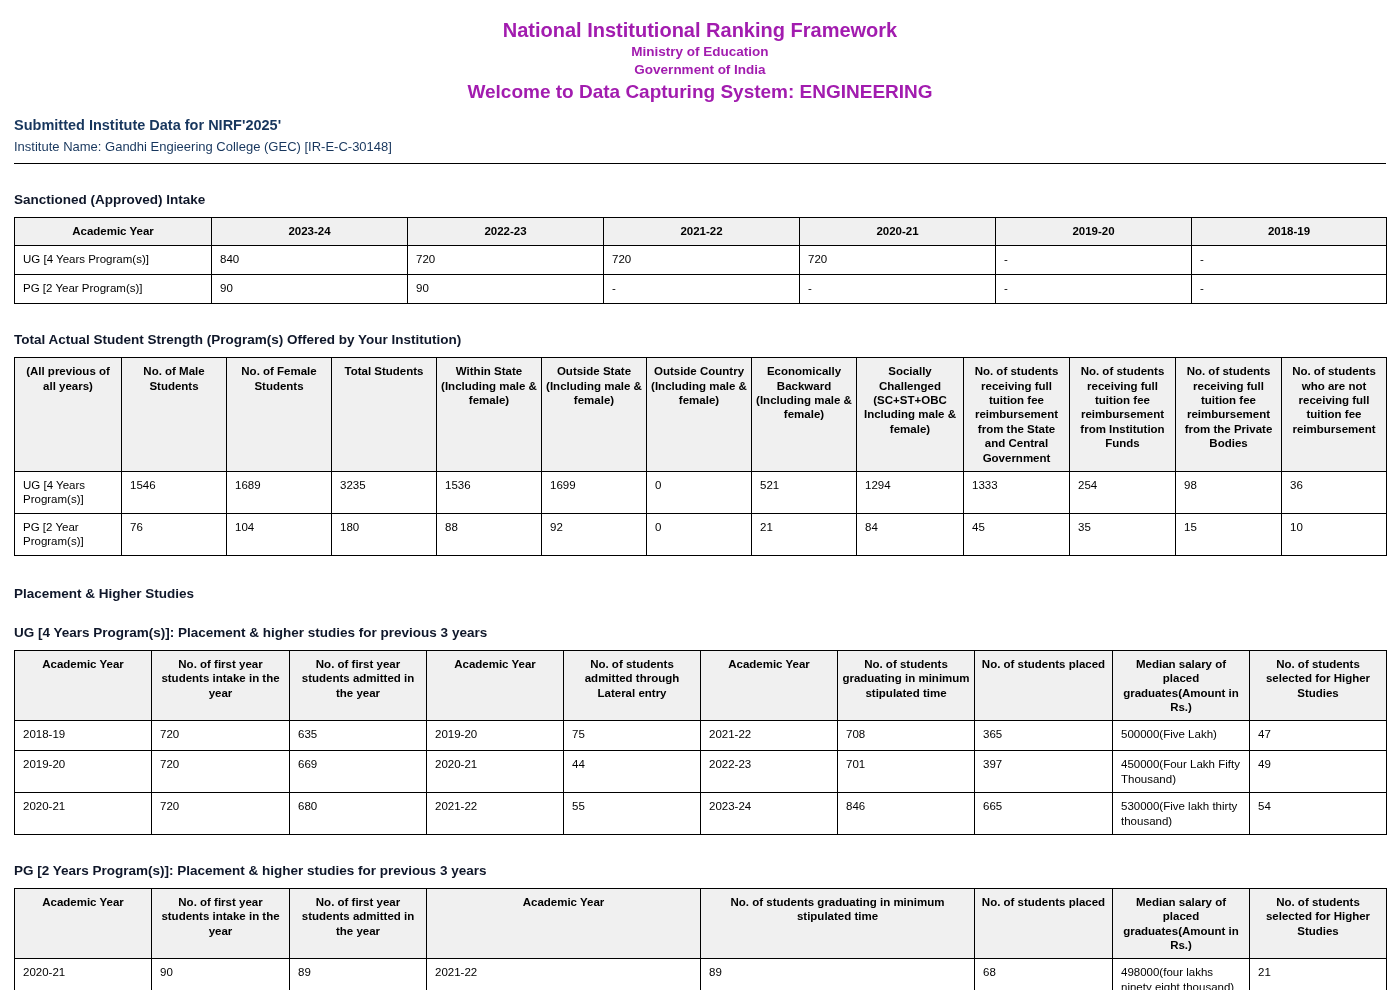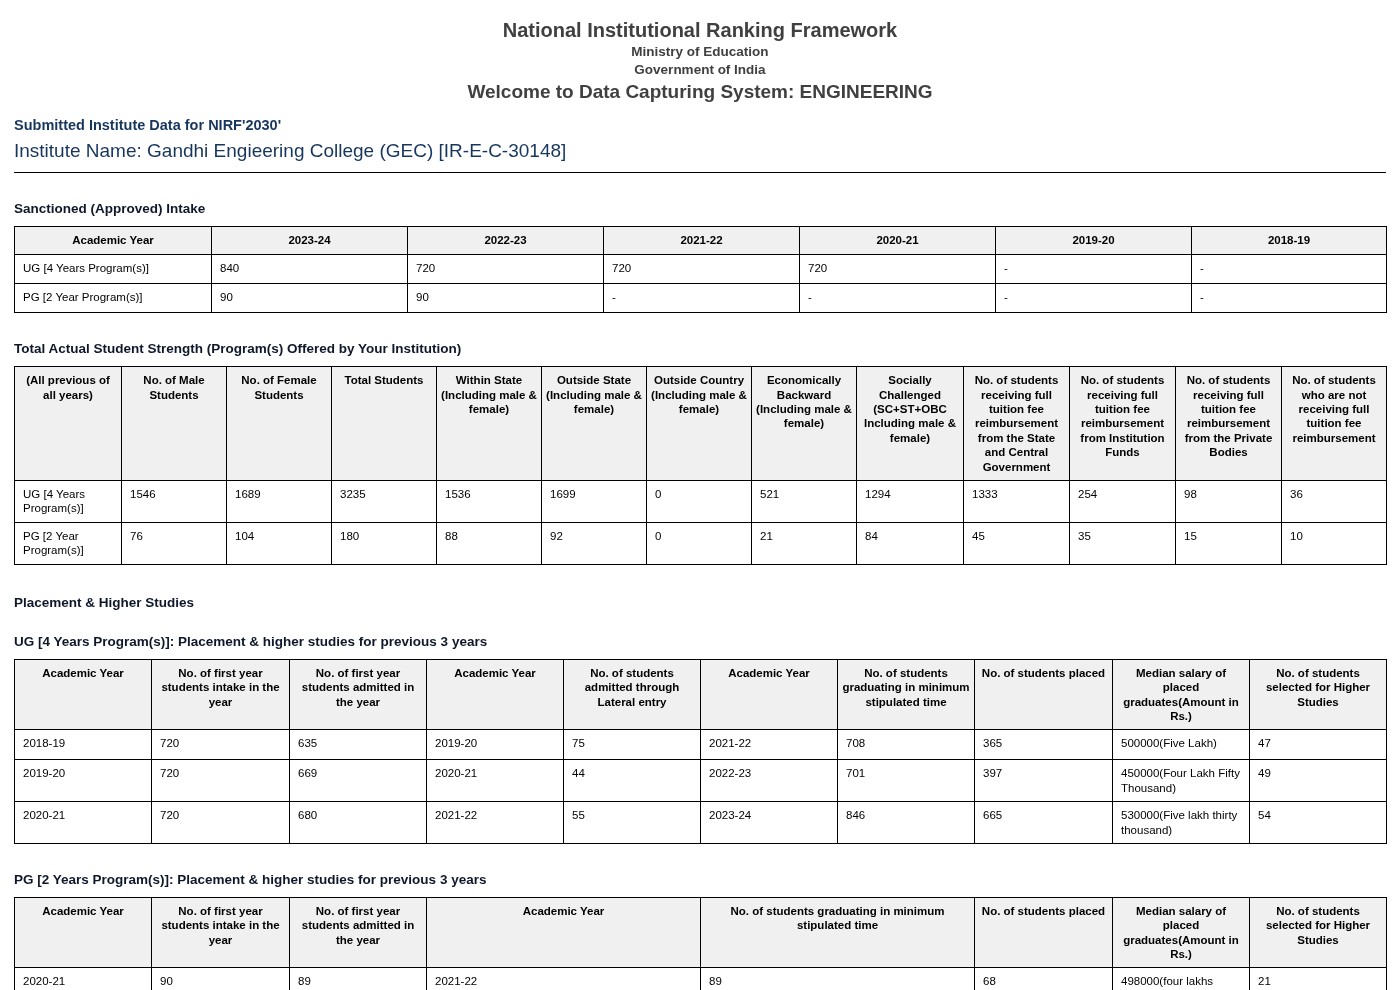--- a/index.html
+++ b/index.html
@@ -9,29 +9,29 @@
     font-family: "Liberation Sans", "DejaVu Sans", sans-serif;
     color: #000000;
   }
   .page {
     width: 1400px;
     min-height: 990px;
     padding: 18px 14px 14px 14px;
     background: #ffffff;
   }
   
-  .banner { text-align: center; color: #404040; }
+  .banner { text-align: center; color: #a21caf; }
   .banner .title { font-size: 20px; font-weight: bold; line-height: 1.25; }
   .banner .sub   { font-size: 13.5px; font-weight: bold; line-height: 1.35; }
   .banner .sub3  { font-size: 19px; font-weight: bold; line-height: 1.35; }
 
   
   .inst-block { margin-top: 10px; color: #17365d; }
   .inst-block .submitted { font-size: 14.5px; font-weight: bold; line-height: 1.5; }
-  .inst-block .inst-name { font-size: 19px; font-weight: normal; line-height: 1.5; }
+  .inst-block .inst-name { font-size: 13px; font-weight: normal; line-height: 1.5; }
   .rule {
     border: none;
     border-top: 1px solid #000000;
     margin: 7px 0 0 0;
   }
 
   
   .section-heading {
     color: #0f172a;
     font-size: 13.5px;
@@ -84,21 +84,21 @@
 <div class="page">
 
   <div class="banner">
     <div class="title">National Institutional Ranking Framework</div>
     <div class="sub">Ministry of Education</div>
     <div class="sub">Government of India</div>
     <div class="sub3">Welcome to Data Capturing System: ENGINEERING</div>
   </div>
 
   <div class="inst-block">
-    <div class="submitted">Submitted Institute Data for NIRF'2030'</div>
+    <div class="submitted">Submitted Institute Data for NIRF'2025'</div>
     <div class="inst-name">Institute Name: Gandhi Engieering College (GEC) [IR-E-C-30148]</div>
   </div>
   <hr class="rule">
 
   <div class="section-heading">Sanctioned (Approved) Intake</div>
   <table class="data-table tbl-intake" data-table="sanctioned_intake">
     <colgroup>
       <col style="width:197px">
         <col style="width:196px">
         <col style="width:196px">

